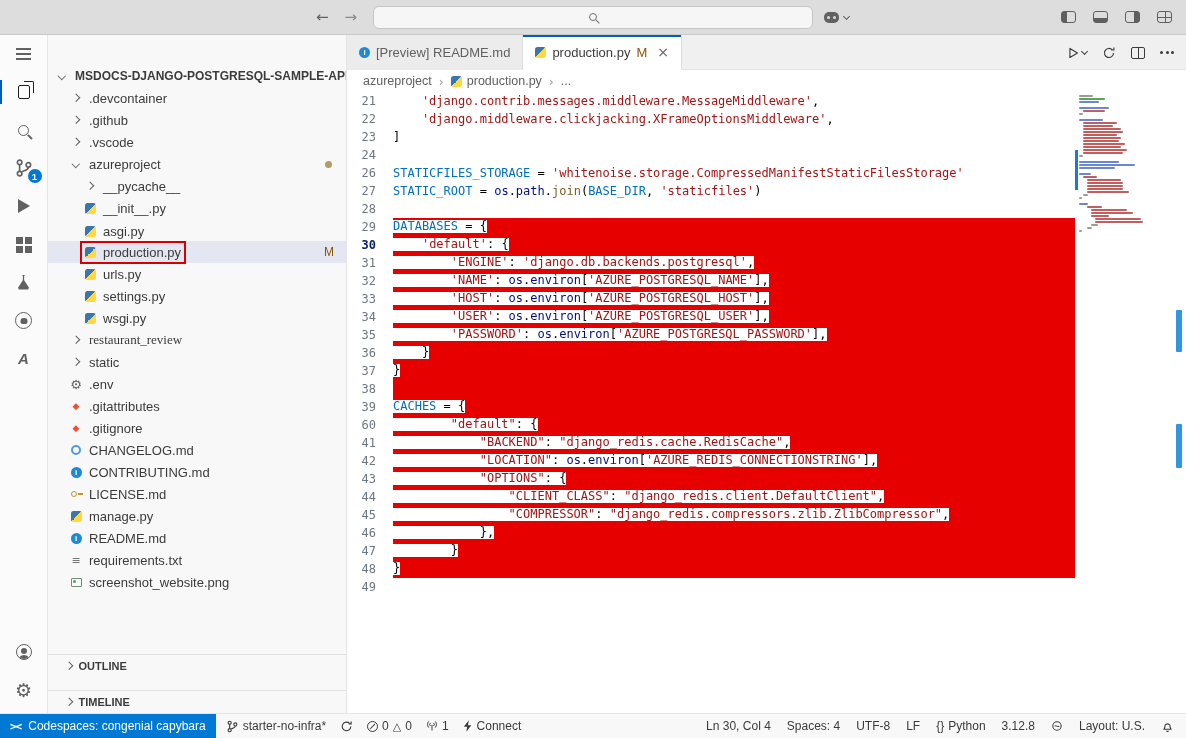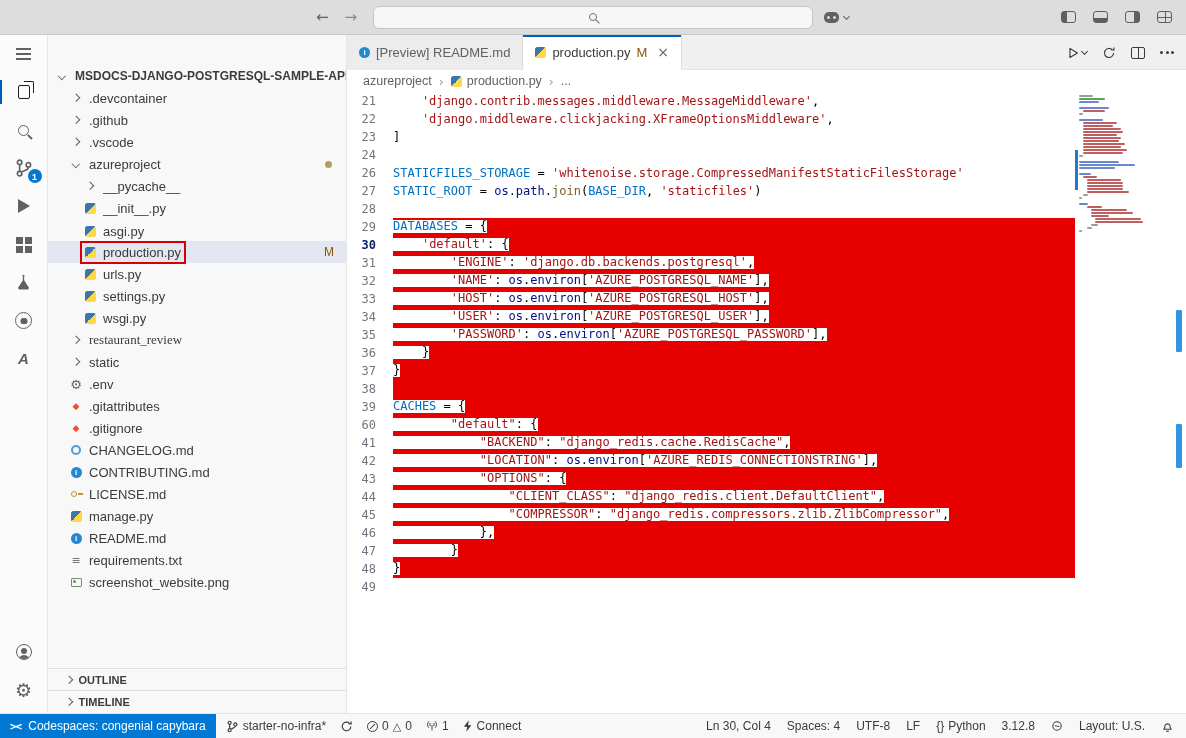--- a/index.html
+++ b/index.html
@@ -72,21 +72,21 @@
   .ic-info { width:11px; height:11px; border-radius:50%; background:#1f8ad2; color:#fff; font-size:8px; line-height:11px; text-align:center; font-weight:700; flex:none; }
   .ic-clock { width:10px; height:10px; border:2.6px solid #4f9cd6; border-radius:50%; flex:none; }
   .ic-gitmark { color:#f14e32; font-size:9px; line-height:1; }
   .ic-envgear { font-size:13px; line-height:1; color:#616161; }
   .ic-key { width:6px; height:6px; border:1.6px solid #c09533; border-radius:50%; position:relative; margin-right:4px; }
   .ic-key::after { content:''; position:absolute; left:5.5px; top:1.2px; width:5px; height:1.6px; background:#c09533; }
   .ic-txt { color:#777; font-size:11px; line-height:1; }
   .ic-img { width:11px; height:9px; border:1.3px solid #6b8f71; position:relative; border-radius:1px; }
   .ic-img::after { content:''; position:absolute; left:1.5px; top:1.5px; width:3px; height:3px; border-radius:50%; background:#6b8f71; }
   .side-section { position:absolute; left:0; right:0; height:23px; border-top:1px solid #e0e0e0; display:flex; align-items:center; gap:7px; font-size:11px; font-weight:700; color:#3b3b3b; padding-left:18px; background:#f8f8f8; cursor:pointer; }
-  .side-outline { bottom:22px; }
+  .side-outline { bottom:36px; }
   .side-timeline { bottom:0; }
 
   
   .editor { position:absolute; left:347px; top:35px; right:0; bottom:25px; background:#fff; }
   .tab-bar { height:35px; background:#f0f0f0; border-bottom:1px solid #e5e5e5; display:flex; position:relative; }
   .tab { display:flex; align-items:center; gap:6px; padding:0 12px; font-size:13px; color:#616161; background:#ececec; border-right:1px solid #ddd; height:35px; cursor:pointer; position:relative; }
   .tab.active { background:#fff; color:#3b3b3b; border-bottom:1px solid #fff; }
   .tab.active::before { content:''; position:absolute; top:0; left:0; right:0; height:2px; background:#005fb8; }
   .tab .m-badge { color:#895503; }
   .tab .close { font-size:14px; color:#616161; margin-left:4px; cursor:pointer; }

